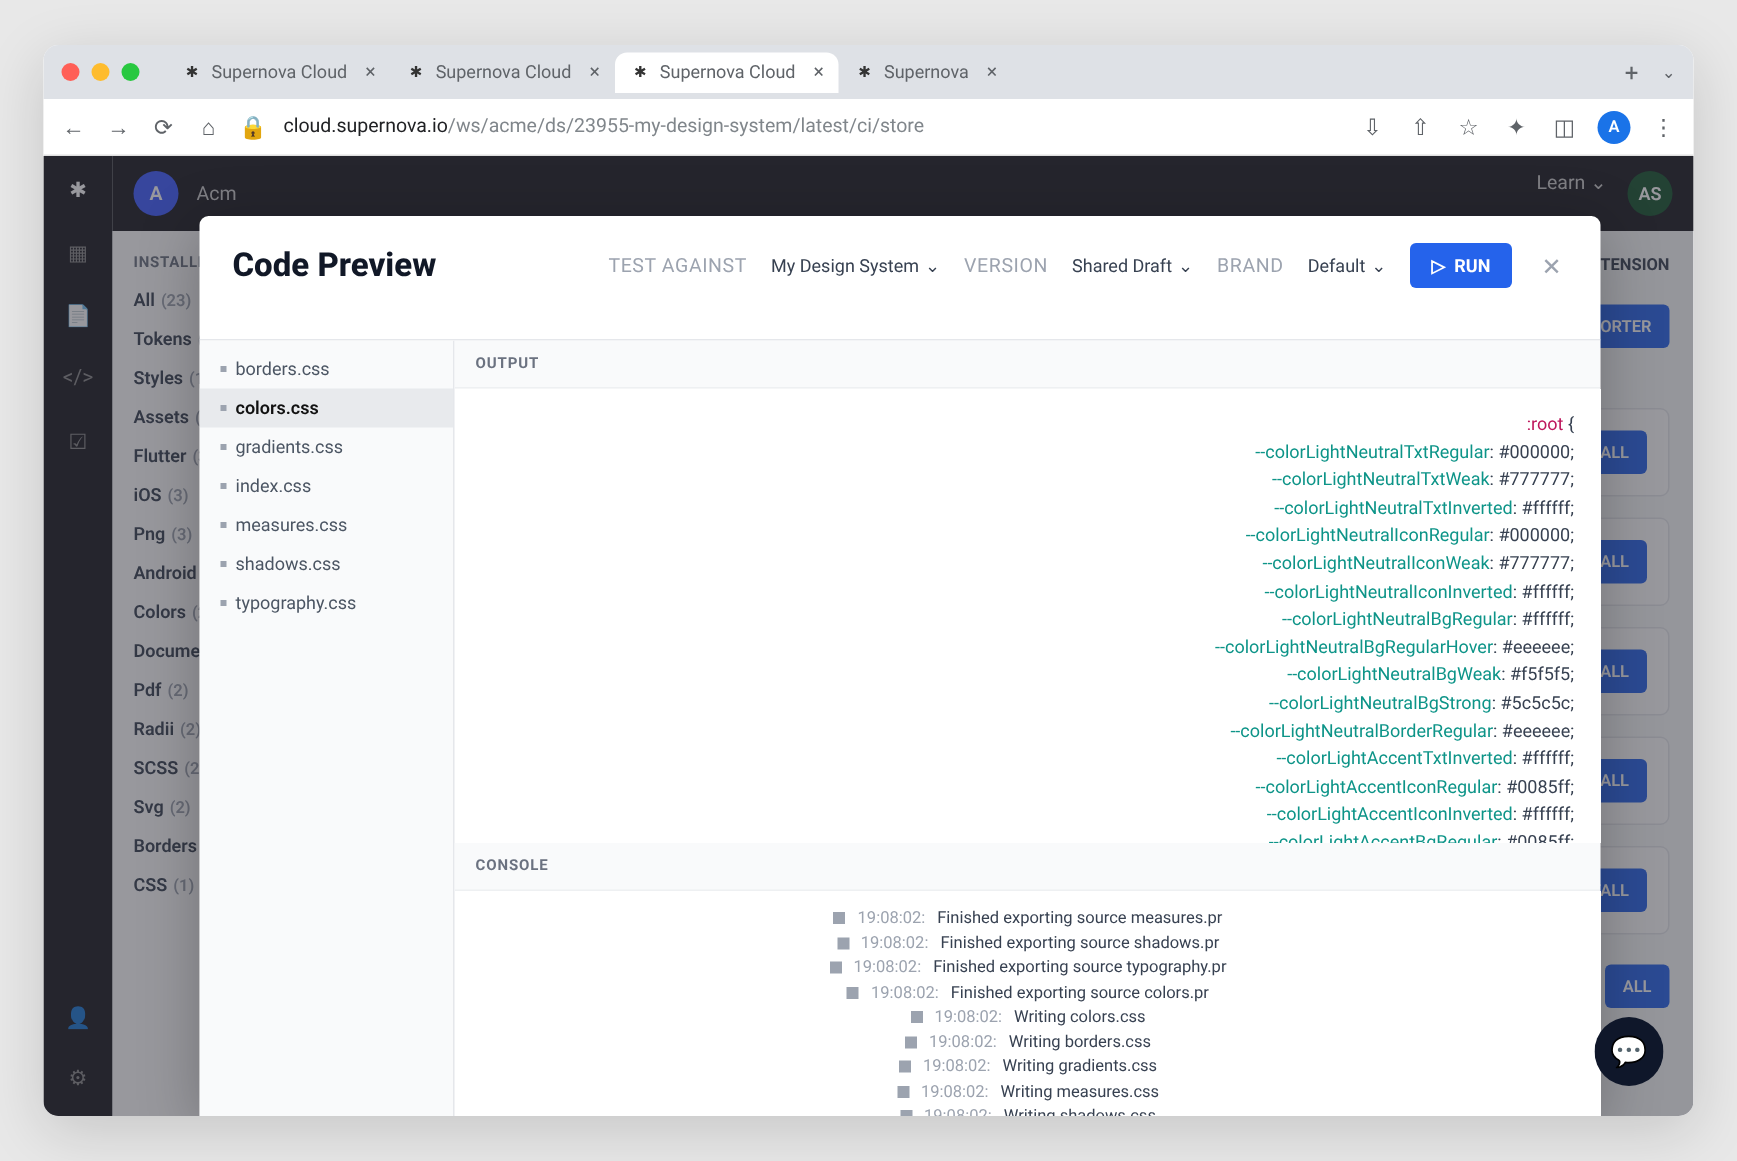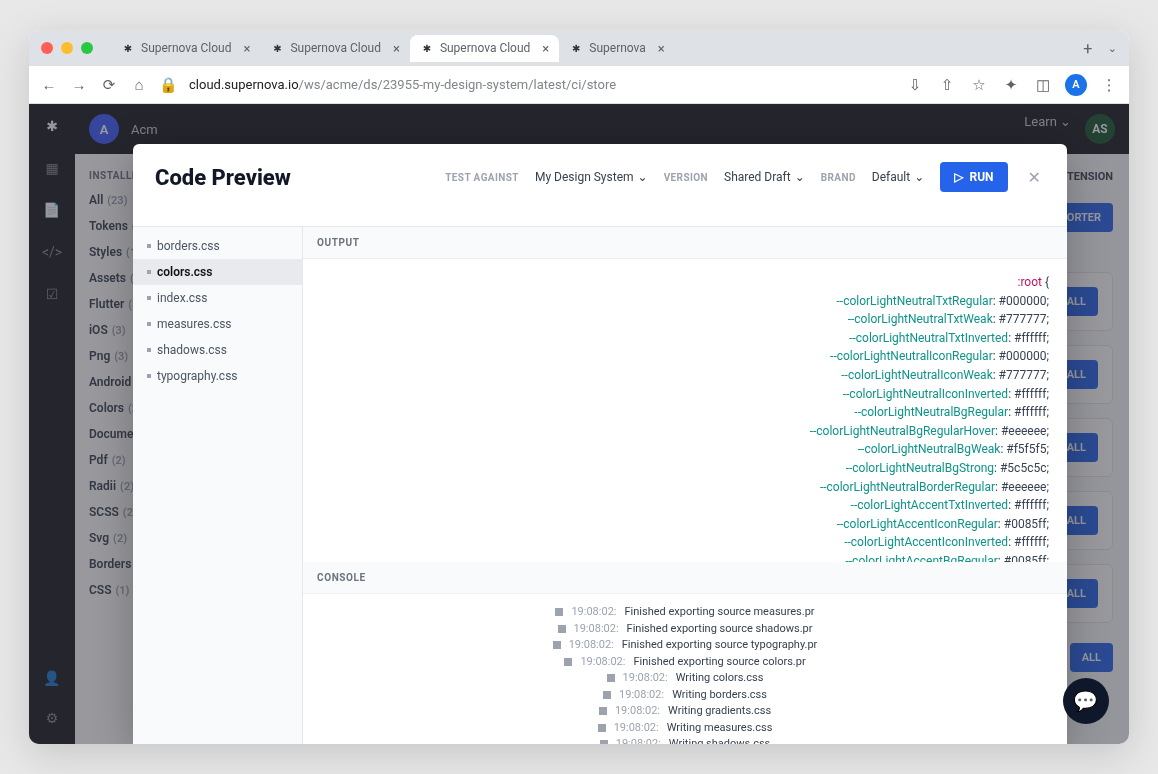--- a/index.html
+++ b/index.html
@@ -48,21 +48,21 @@
 .card-list{display:flex;flex-direction:column;gap:14px;}
 .card-row{display:flex;justify-content:flex-end;align-items:center;padding:14px;background:#fff;border:1px solid #e5e7eb;border-radius:6px;}
 .pill-row{display:flex;gap:10px;justify-content:flex-end;align-items:center;}
 .pill-small{background:#f3f4f6;border:1px solid #e5e7eb;padding:4px 10px;font-size:11px;border-radius:4px;}
 .chat-bubble{position:absolute;bottom:20px;right:20px;width:46px;height:46px;border-radius:50%;background:#0f172a;display:flex;align-items:center;justify-content:center;color:#fff;font-size:20px;z-index:20;cursor:pointer;}
 
 .modal { position:absolute; z-index:10; left:104px; right:62px; top:40px; bottom:0; background:#fff; border-radius:6px 6px 0 0; box-shadow:0 8px 40px rgba(0,0,0,0.25); display:flex; flex-direction:column; overflow:hidden;gap:16px;}
 .modal-header { display:flex; align-items:center; padding:18px 22px; gap:18px;}
 .modal-title { font-size:22px; font-weight:800; color:#111827;}
 .modal-opts { margin-left:auto; display:flex; align-items:center; gap:16px; font-size:11px;}
-.opt-label{color:#9ca3af;font-weight:700;letter-spacing:0.4px;font-size:10px;}
+.opt-label{color:#9ca3af;font-weight:400;letter-spacing:0.4px;font-size:13px;}
 .opt-val{color:#374151;font-size:12px;display:flex;align-items:center;gap:4px;}
 .run-btn{background:#2563eb;color:#fff;border:none;padding:8px 14px;font-size:12px;font-weight:700;border-radius:4px;display:flex;align-items:center;gap:6px;cursor:pointer;}
 .modal-close{color:#9ca3af;font-size:16px;cursor:pointer;padding:0 4px;}
 .modal-body{flex:1;display:flex;overflow:hidden;border-top:1px solid #e5e7eb;}
 .file-list{width:170px;background:#f9fafb;border-right:1px solid #e5e7eb;padding:6px 0;}
 .file-item{font-size:12px;padding:6px 14px;color:#4b5563;cursor:pointer;display:flex;align-items:center;gap:6px;}
 .file-item::before{content:"";width:4px;height:4px;background:#9ca3af;display:inline-block;}
 .file-item.active{background:#e8eaed;font-weight:600;color:#111;}
 .output-col{flex:1;display:flex;flex-direction:column;overflow:hidden;}
 .section-label{font-size:10px;font-weight:700;color:#6b7280;letter-spacing:0.6px;padding:10px 14px;background:#f9fafb;border-bottom:1px solid #eef0f2;}
@@ -272,20 +272,21 @@
               <span>▷</span>
               <span>RUN</span>
             </button>
           <span class="modal-close">✕</span>
         </div>
       </div>
       <div class="modal-body">
         <div class="file-list" id="file-list">
             <div class="file-item">borders.css</div>
             <div class="file-item active">colors.css</div>
+            <div class="file-item">gradients.css</div>
             <div class="file-item">index.css</div>
             <div class="file-item">measures.css</div>
             <div class="file-item">shadows.css</div>
             <div class="file-item">typography.css</div>
           </div>
         <div class="output-col">
           <div class="section-label">OUTPUT</div>
           <div class="code-block" id="code-block">
               <div class="code-line"><span class="tok-sel">:root</span> {</div>
               <div class="code-line">        <span class="tok-prop">--colorLightNeutralTxtRegular</span>: <span class="tok-val">#000000;</span></div>

